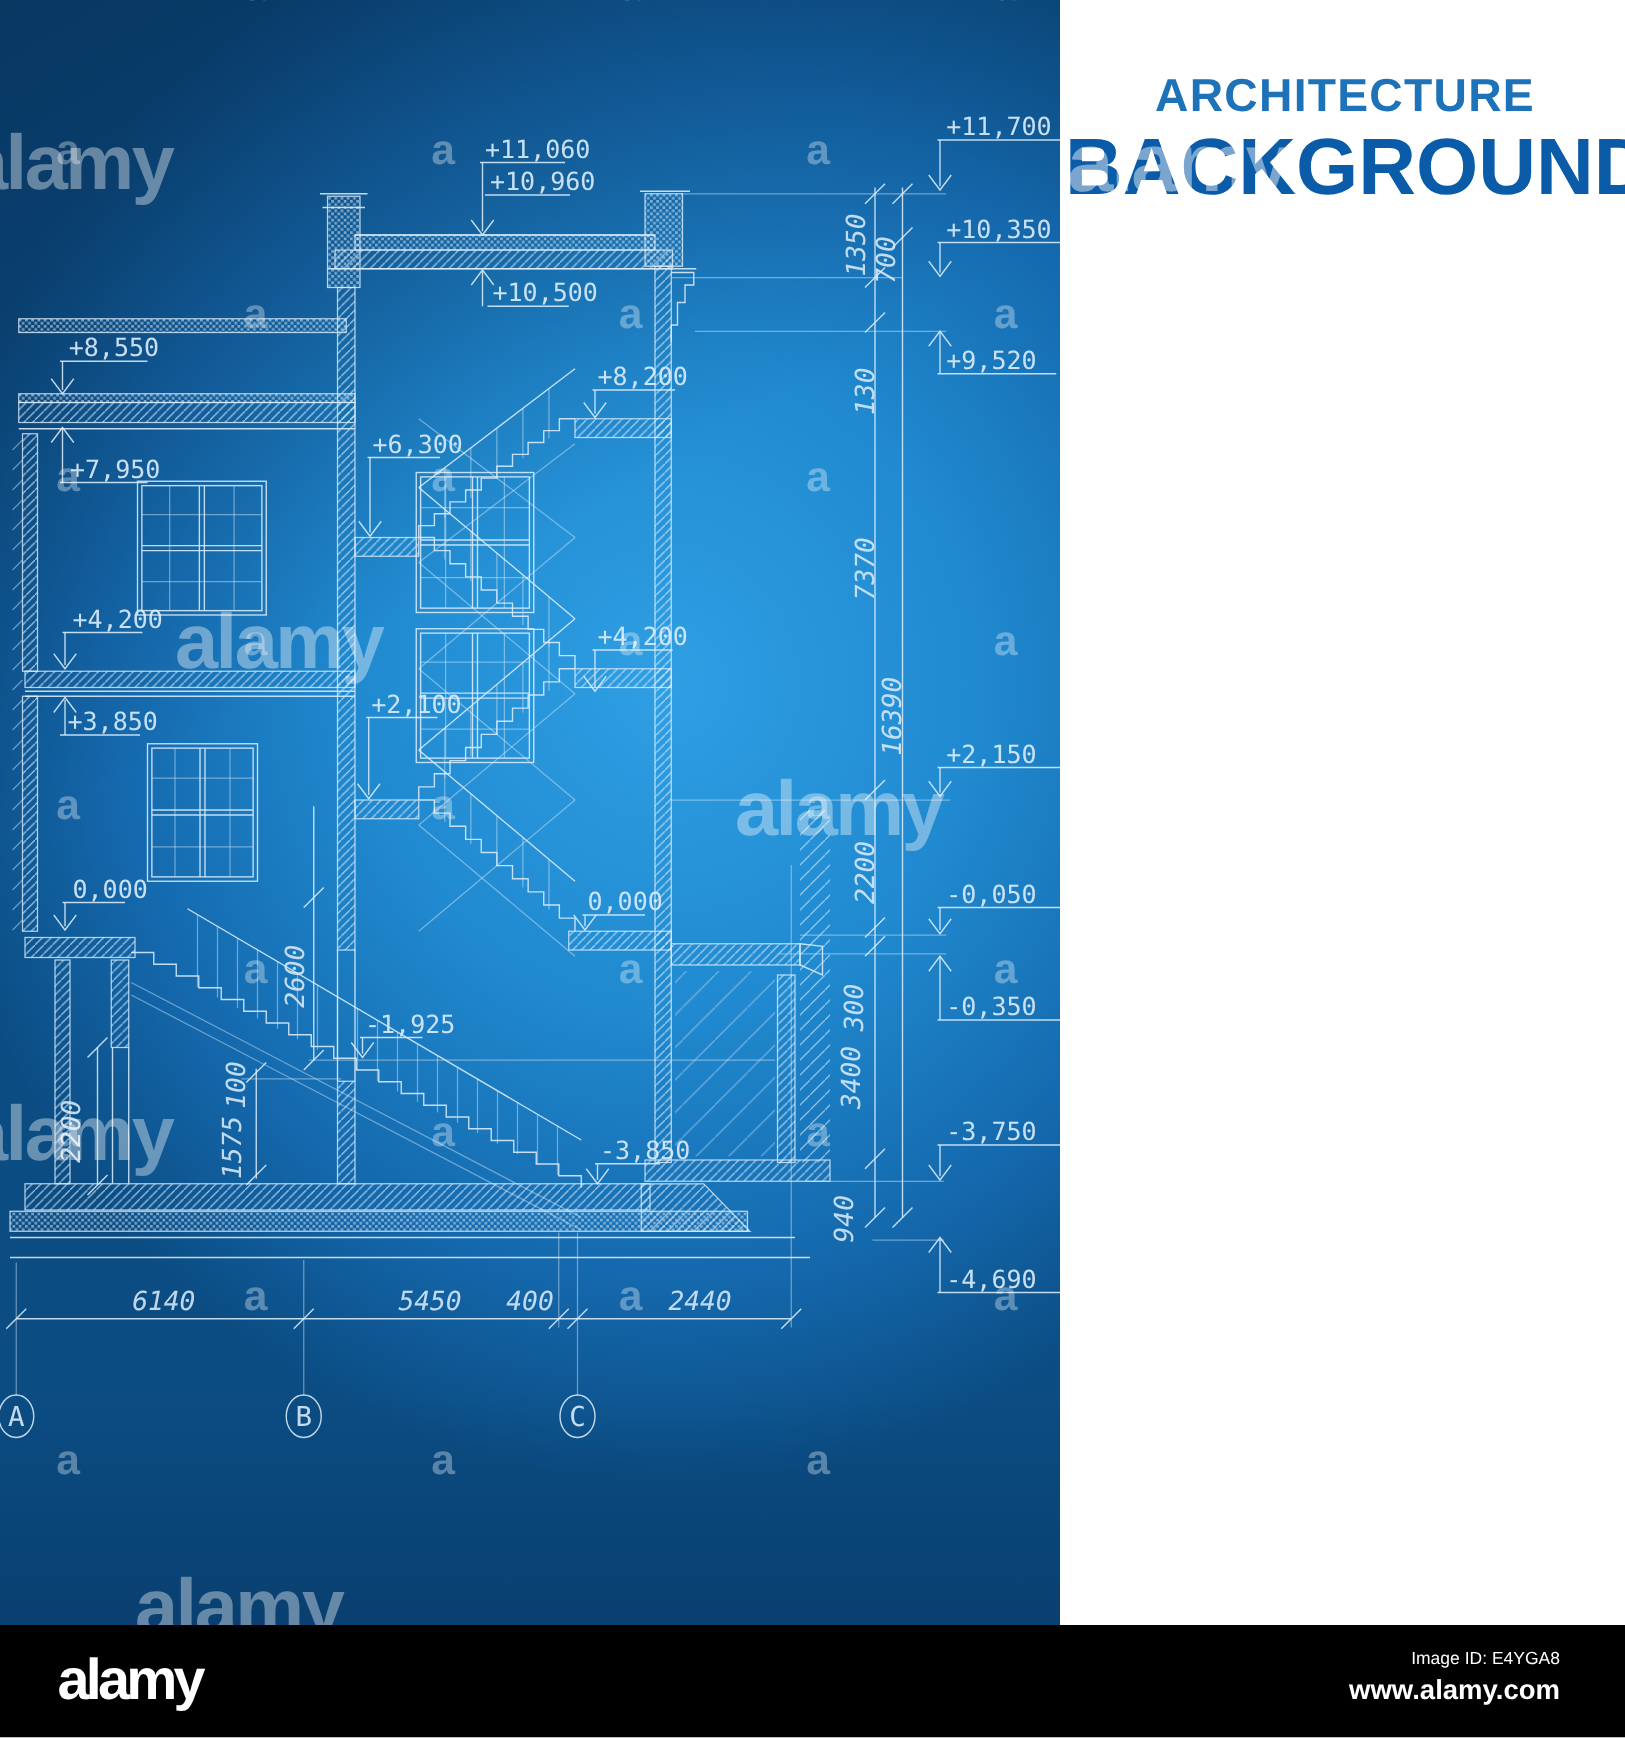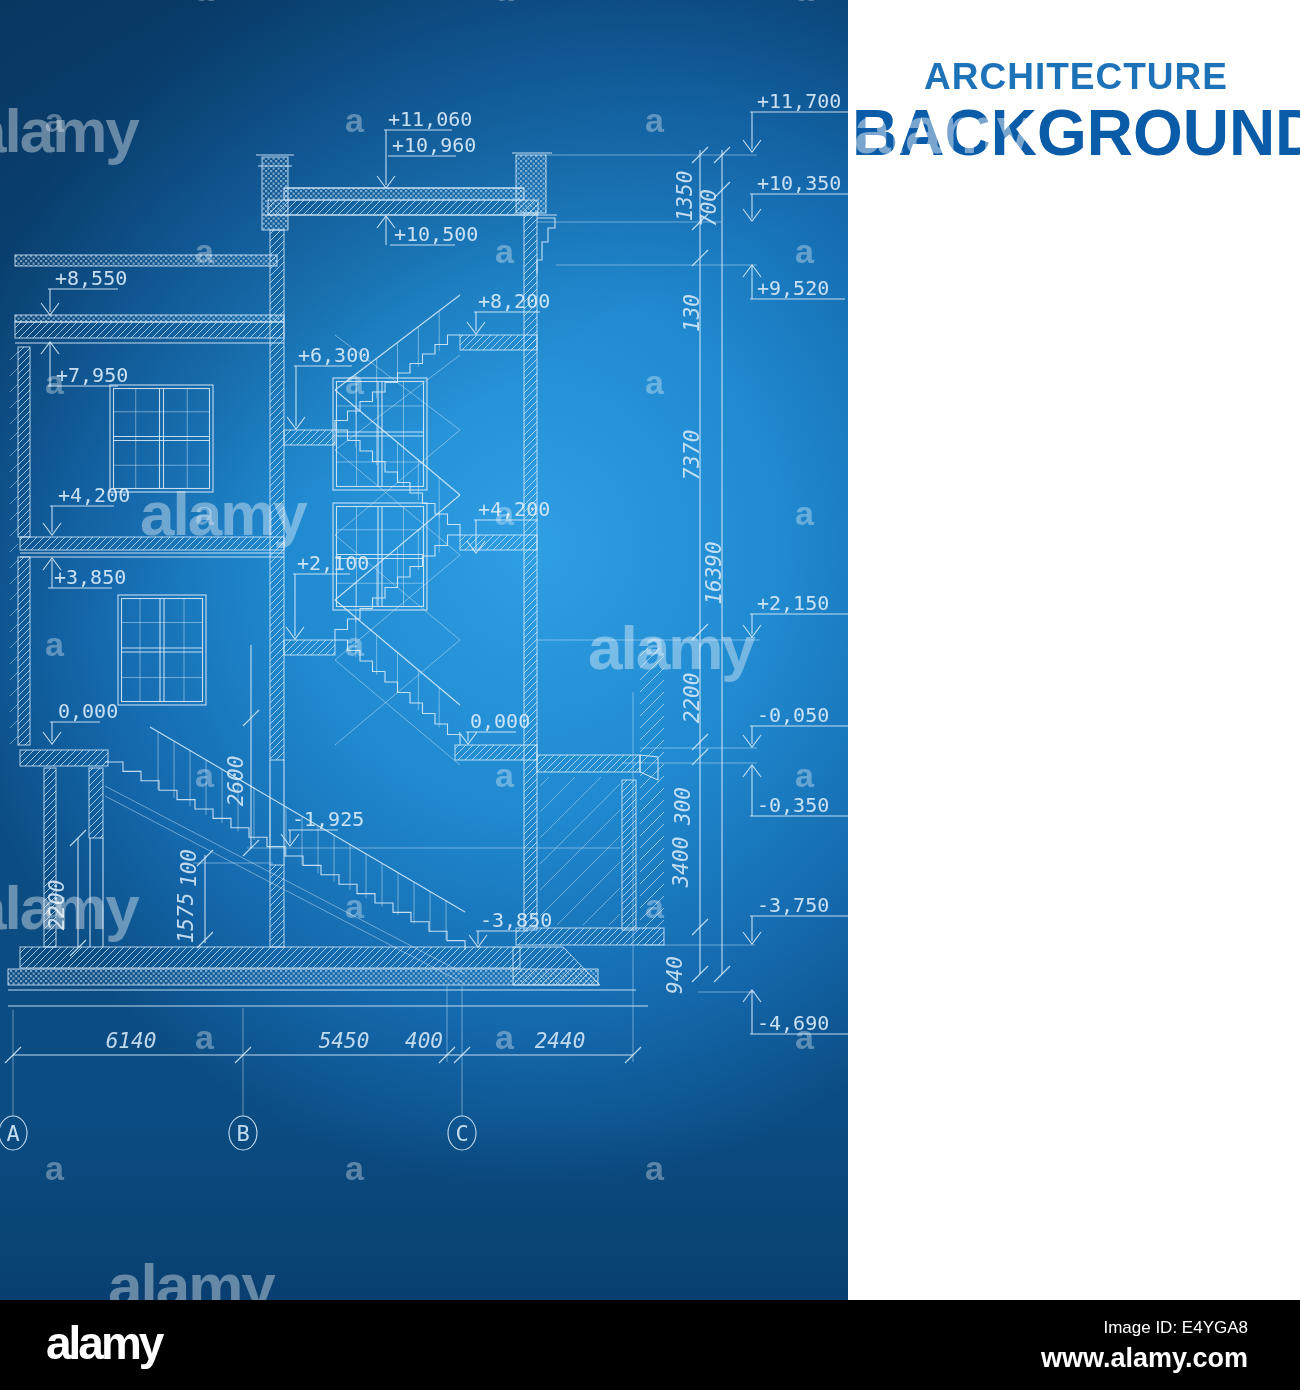--- a/index.html
+++ b/index.html
@@ -27,22 +27,22 @@
   .wm-title{position:absolute;color:rgba(255,255,255,.45);font-weight:bold;font-size:66px;
         letter-spacing:-2px;z-index:6;pointer-events:none;}
 
   .title{position:absolute;left:852px;top:56px;width:448px;text-align:center;z-index:4;}
   .t1{color:#1d72b8;font-size:37px;font-weight:bold;letter-spacing:1px;}
   .t2{color:#0b5ca8;font-size:64px;font-weight:bold;line-height:1.0;margin-top:3px;letter-spacing:0px;}
 
   .footer{position:absolute;left:0;top:1300px;width:1300px;height:90px;background:#000;z-index:8;}
   .f-logo{position:absolute;left:46px;top:16px;color:#fff;font-size:46px;font-weight:bold;letter-spacing:-3px;}
   .f-right{position:absolute;right:52px;top:18px;text-align:right;color:#fff;}
-  .f-id{font-size:17px;}
-  .f-url{font-size:27px;font-weight:bold;margin-top:5px;}
+  .f-id{font-size:14px;}
+  .f-url{font-size:22px;font-weight:bold;margin-top:5px;}
 </style>
 </head>
 <body>
 
 <div class="blueprint">
 <svg class="bp" width="848" height="1300" viewBox="0 0 848 1300">
   <defs>
     <pattern id="ph" width="7" height="7" patternUnits="userSpaceOnUse">
       <path d="M0,7 L7,0" stroke="#cfe6f8" stroke-opacity=".75" stroke-width="1"></path>
     </pattern>

